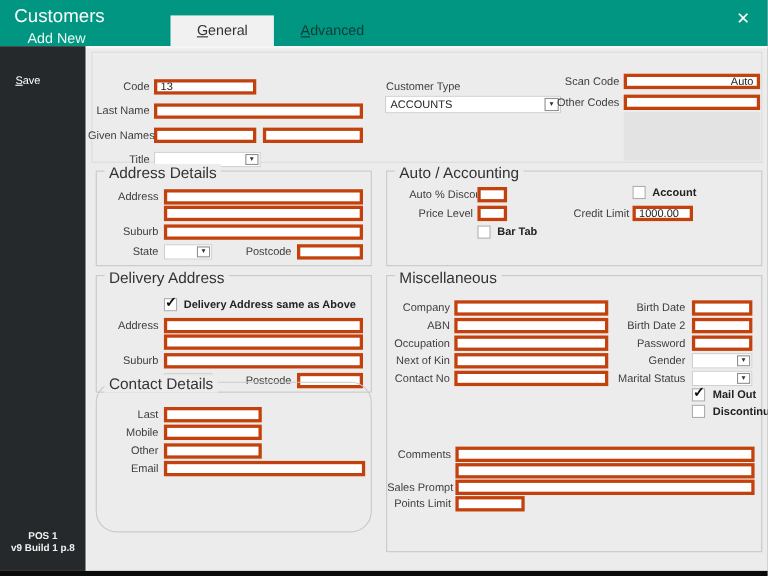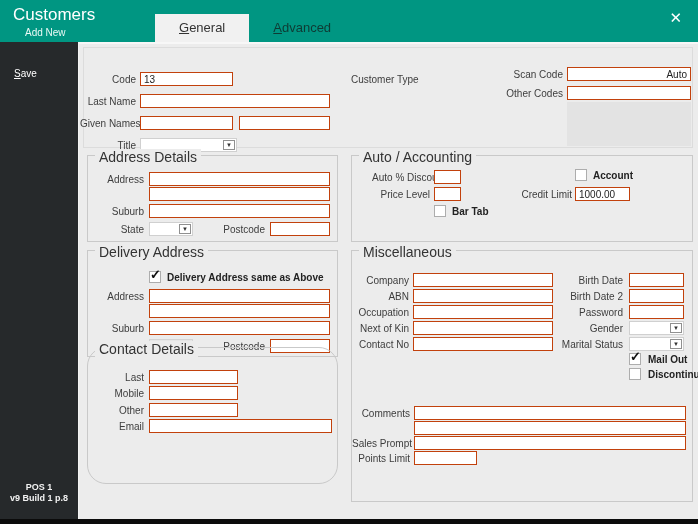--- a/index.html
+++ b/index.html
@@ -8,21 +8,21 @@
   .window {
     position: relative; width: 698px; height: 524px;
     background: #ECECEC; overflow: hidden; margin: 0 auto;
   }
   
   .header {
     position: absolute; left:0; top:0; width:698px; height:42px;
     background:#009682;
   }
   .title { position:absolute; left:13px; top:5px; font-size:17px; color:#fff; }
-  .subtitle { position:absolute; left:25px; top:27px; font-size:10px; color:#eafaf6; }
+  .subtitle { position:absolute; left:25px; top:27px; font-size:13px; color:#eafaf6; }
   .tabs { position:absolute; left:155px; top:14px; height:28px; display:flex; }
   .tab {
     height:28px; padding:0 24px; font-size:13px; line-height:28px;
     color:#0e3b34; cursor:default; white-space:nowrap;
   }
   .tab.active { background:#F1F1F1; color:#333; }
   .u-first { display:inline-block; }
   .u-first::first-letter { text-decoration: underline; }
   .close-x { position:absolute; right:16px; top:10px; font-size:15px; color:#fff; line-height:1; }
   
@@ -38,21 +38,21 @@
   
   .content {
     position:absolute; left:78px; top:42px; width:620px; height:477px;
     background:#ECECEC; border-top:2px solid #f7f7f7; border-left:1px solid #f3f3f3;
   }
   .top-panel { position:absolute; left:4px; top:3px; width:610px; height:101px;
     border:1px solid #dcdcdc; }
   .lbl { position:absolute; font-size:10px; color:#3d3d3d; white-space:nowrap; }
   .lbl.r { text-align:right; }
   .field {
-    position:absolute; height:14px; background:#fff; border:1px solid #c2410c;
+    position:absolute; height:14px; background:#fff; border:3px solid #c2410c;
     font-family:"Liberation Sans",sans-serif; font-size:10px; color:#222; padding:0 3px; outline:none;
   }
   .field.alignr { text-align:right; }
   .listbox { position:absolute; background:#E3E3E3; }
   .group { position:absolute; border:1px solid #C9C9C9; }
   .legend {
     position:absolute; top:-7px; left:7px; background:#ECECEC; padding:0 4px;
     font-size:14px; font-weight:normal; color:#333; white-space:nowrap;
   }
   .dropdown {
@@ -112,20 +112,24 @@
     <span class="lbl r" style="left:1px;top:74px;width:56px;">Given Names</span>
     <input class="field" style="left: 61px; top: 72px; width: 93px;">
     <input class="field" style="left: 160px; top: 72px; width: 91px;">
 
     <span class="lbl r" style="left:7px;top:96px;width:50px;">Title</span>
     <div class="dropdown small" style="left:61px;top:94px;width:97px;">
       <span class="dd-btn">▼</span>
     </div>
 
     <span class="lbl" style="left:272px;top:30px;">Customer Type</span>
+    <div class="dropdown" style="left:271px;top:43px;width:160px;">
+      <span class="dd-value" style="line-height:16px;">ACCOUNTS</span>
+      <span class="dd-btn">▼</span>
+    </div>
 
     <span class="lbl r" style="left:424px;top:25px;width:60px;">Scan Code</span>
     <input class="field alignr" style="left: 488px; top: 23px; width: 124px;" value="Auto">
 
     <span class="lbl r" style="left:414px;top:44px;width:70px;">Other Codes</span>
     <input class="field" style="left: 488px; top: 42px; width: 124px;">
     <div class="listbox" style="left:488px;top:58px;width:124px;height:44px;"></div>
 
     <div class="group" style="left:8px;top:111px;width:251px;height:87px;">
       <span class="legend">Address Details</span>

